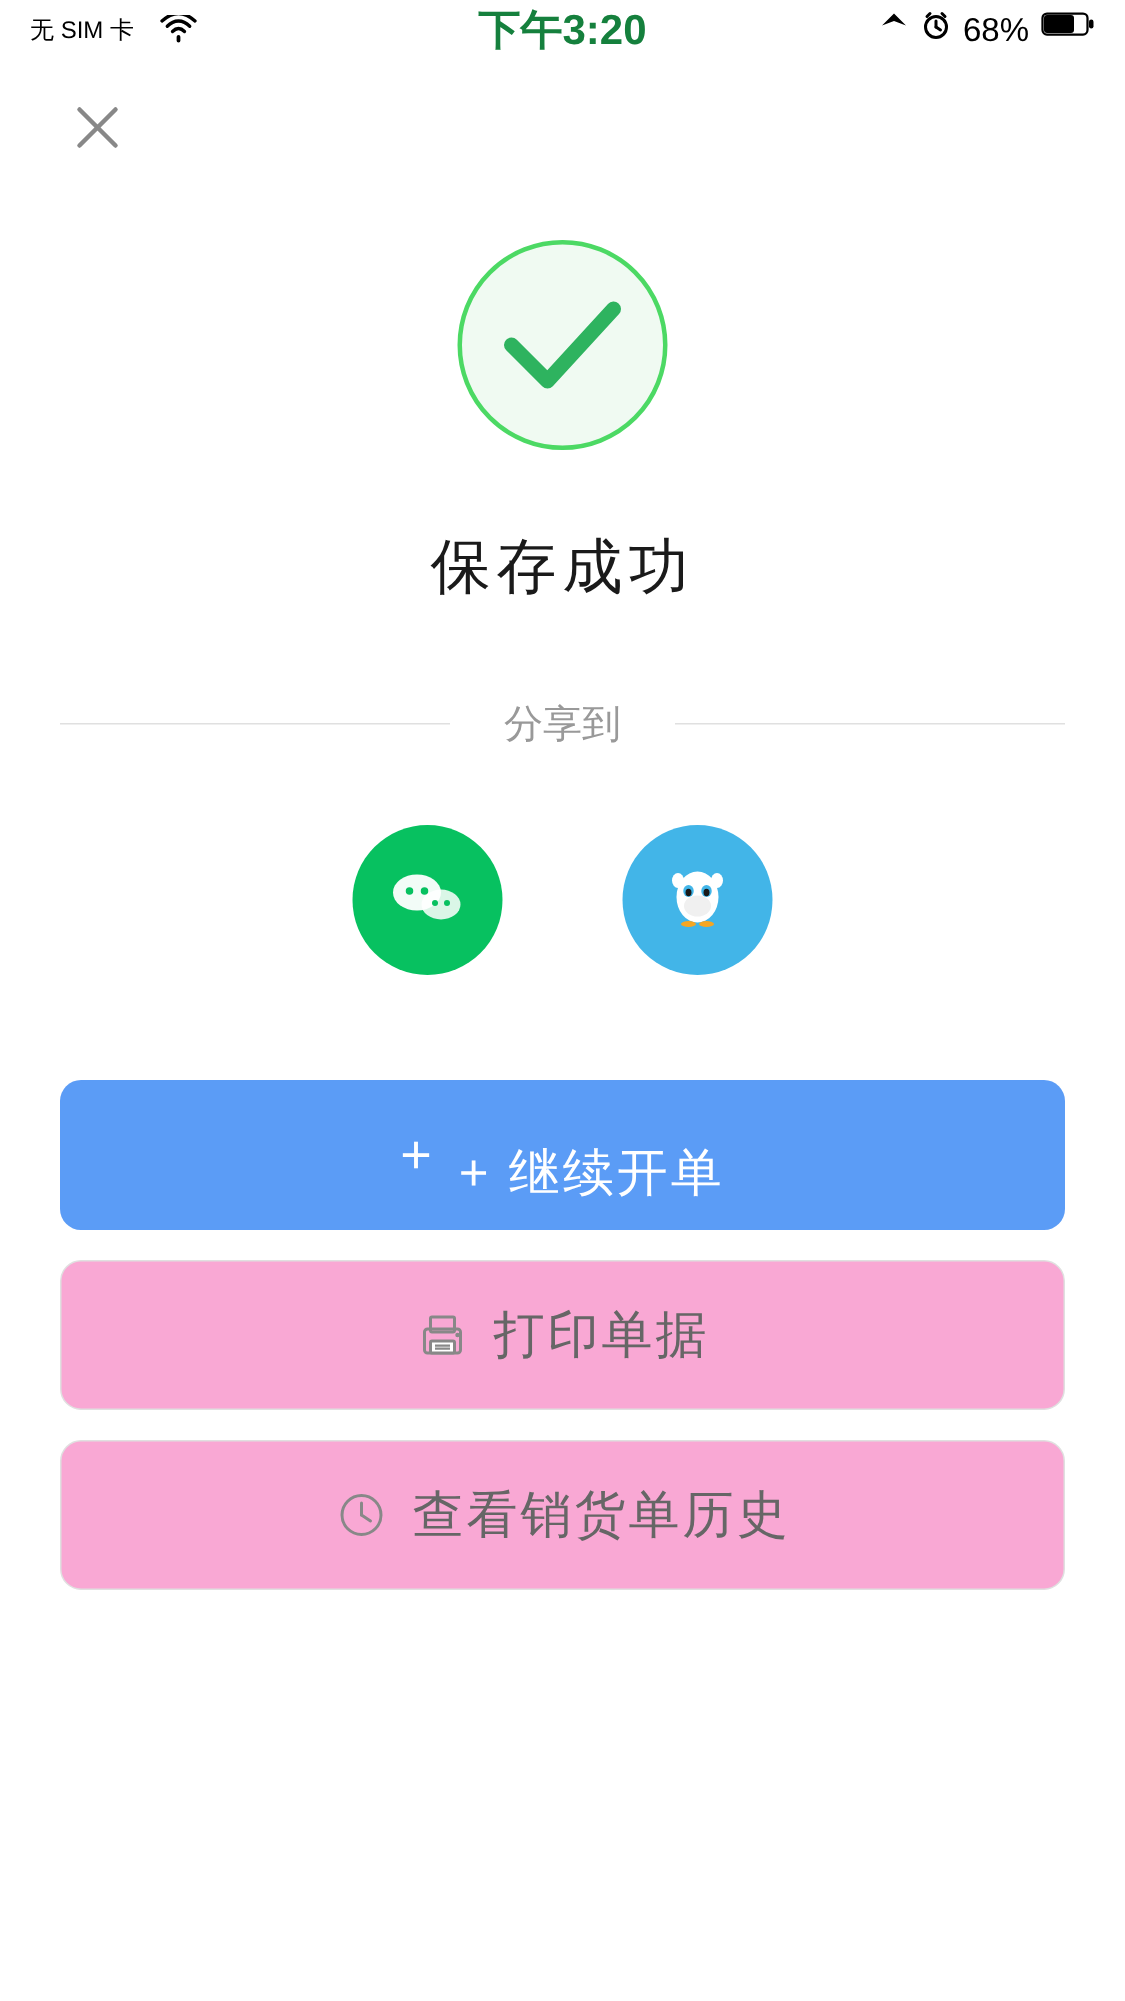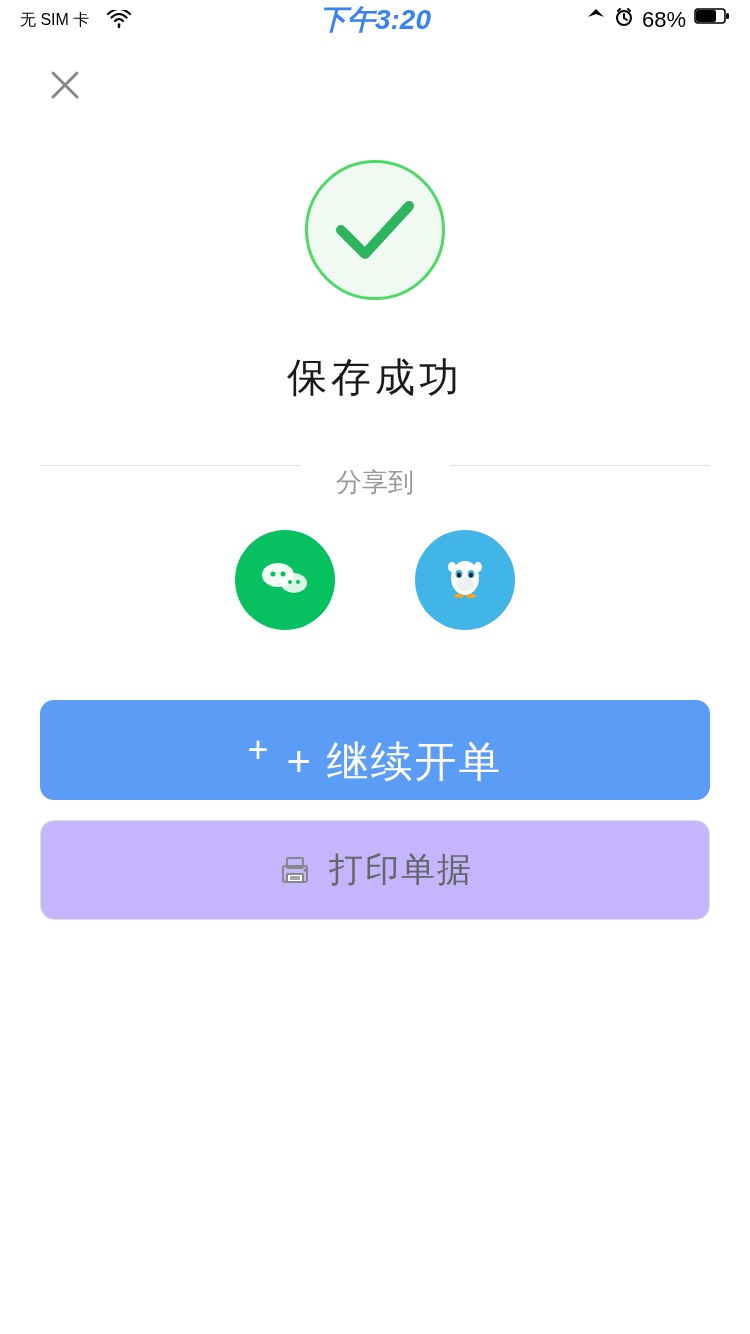--- a/index.html
+++ b/index.html
@@ -34,25 +34,24 @@
       align-items: center;
       gap: 16px;
       font-size: 16px;
       font-weight: 500;
       color: #000;
     }
 
     .status-center {
       font-size: 28px;
       font-weight: 600;
-      color: #3b82f6;
+      color: #15803d;
       position: absolute;
       left: 50%;
       transform: translateX(-50%);
-      font-style: italic;
     }
 
     .status-right {
       display: flex;
       align-items: flex-start;
       gap: 8px;
       font-size: 22px;
       color: #000;
     }
 
@@ -108,23 +107,23 @@
 
     
     .share-section {
       width: 100%;
       padding: 0 40px;
       margin-bottom: 50px;
     }
 
     .share-divider {
       display: flex;
-      align-items: flex-start;
+      align-items: center;
       gap: 36px;
-      margin-bottom: 30px;
+      margin-bottom: 50px;
     }
 
     .divider-line {
       flex: 1;
       height: 1px;
       background: #e0e0e0;
     }
 
     .share-label {
       font-size: 26px;
@@ -178,21 +177,21 @@
       gap: 16px;
       font-size: 34px;
       color: #fff;
       cursor: pointer;
       letter-spacing: 2px;
     }
 
     .btn-secondary {
       width: 100%;
       height: 100px;
-      background: #c4b5fd;
+      background: #f9a8d4;
       border: 1px solid #e0e0e0;
       border-radius: 14px;
       display: flex;
       align-items: center;
       justify-content: center;
       gap: 16px;
       font-size: 34px;
       color: #666;
       cursor: pointer;
       letter-spacing: 2px;
@@ -304,28 +303,36 @@
         <ellipse cx="18" cy="18" rx="4" ry="5" fill="white"></ellipse>
         <ellipse cx="44" cy="18" rx="4" ry="5" fill="white"></ellipse>
       </svg>
     </div>
   </div>
 </div>
 
 <div class="action-buttons">
   <button class="btn-primary">
     <span style="font-size:36px; font-weight:300;">+</span>
-    <span style="font-size:42px; letter-spacing:2px;margin-top:24px;">+ 继续开单</span>
+    <span style="font-size:34px; letter-spacing:2px;margin-top:24px;">+ 继续开单</span>
   </button>
 
   <button class="btn-secondary">
     <svg width="36" height="36" viewBox="0 0 36 36" fill="none">
       <rect x="6" y="14" width="24" height="16" rx="2" stroke="#888" stroke-width="2" fill="none"></rect>
       <rect x="10" y="6" width="16" height="10" rx="1" stroke="#888" stroke-width="2" fill="none"></rect>
       <rect x="10" y="22" width="16" height="8" rx="1" stroke="#888" stroke-width="2" fill="white"></rect>
       <line x1="13" y1="25" x2="23" y2="25" stroke="#888" stroke-width="1.5"></line>
       <line x1="13" y1="27" x2="23" y2="27" stroke="#888" stroke-width="1.5"></line>
       <circle cx="28" cy="18" r="1.5" fill="#888"></circle>
     </svg>
     <span> 打印单据</span>
   </button>
 
+  <button class="btn-secondary">
+    <svg width="36" height="36" viewBox="0 0 36 36" fill="none">
+      <circle cx="18" cy="18" r="13" stroke="#888" stroke-width="2" fill="none"></circle>
+      <line x1="18" y1="10" x2="18" y2="18" stroke="#888" stroke-width="2" stroke-linecap="round"></line>
+      <line x1="18" y1="18" x2="24" y2="22" stroke="#888" stroke-width="2" stroke-linecap="round"></line>
+    </svg>
+    <span> 查看销货单历史</span>
+  </button>
 </div>
 
 </body></html>

